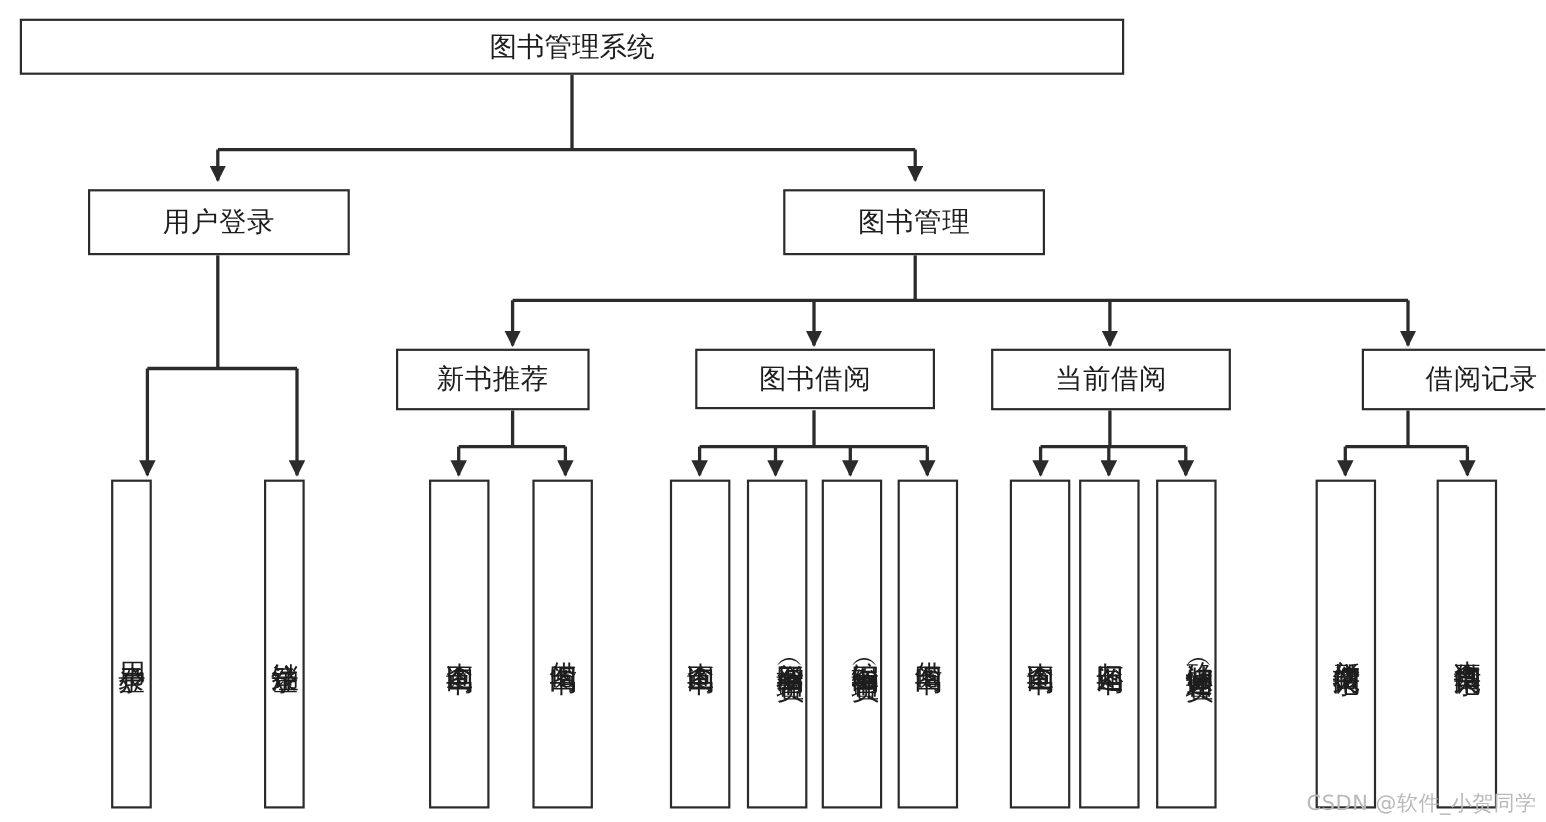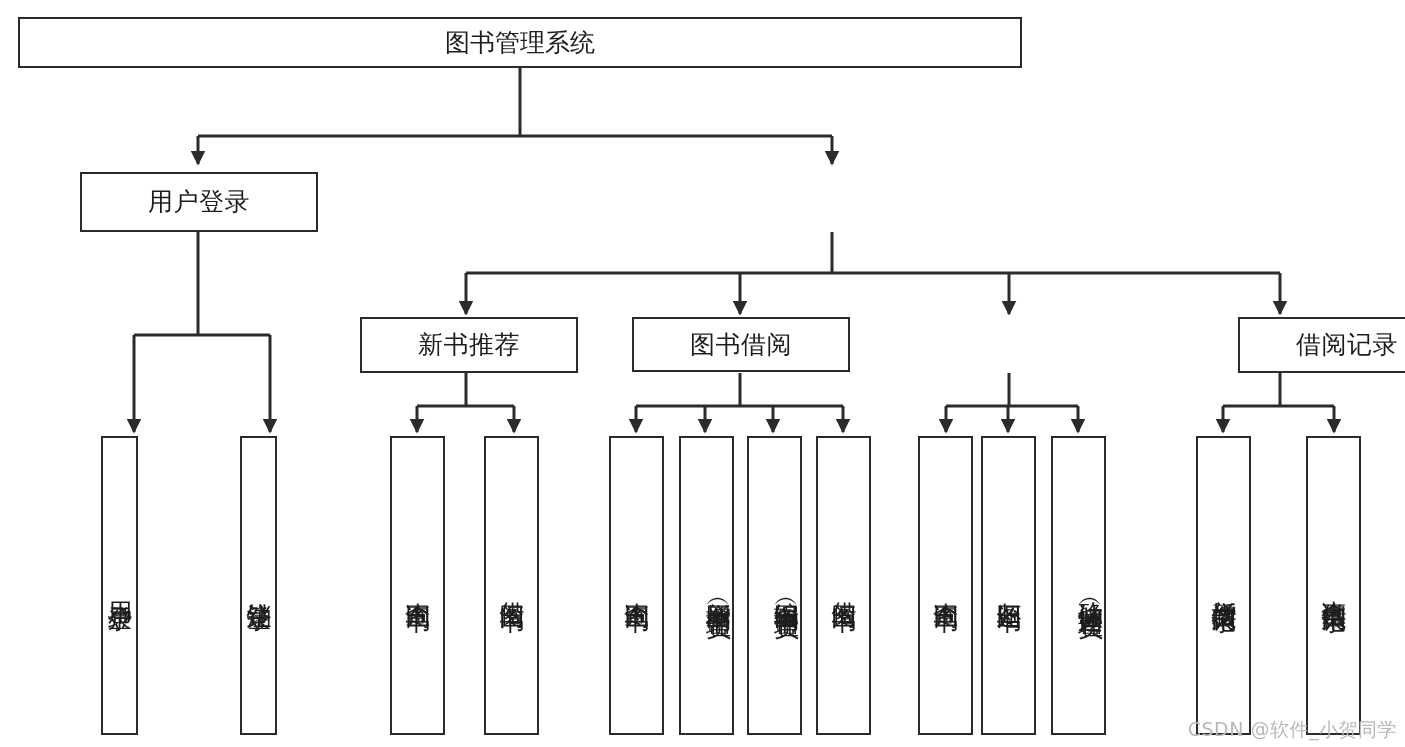--- a/index.html
+++ b/index.html
@@ -122,26 +122,32 @@
     </g>
   </svg>
 
   <div class="node node-root" style="left:18px; top:17px; width:1004px; height:51px;">
     <span>图书管理系统</span>
   </div>
 
   <div class="node node-h" style="left:80px; top:172px; width:238px; height:60px;">
     <span>用户登录</span>
   </div>
+  <div class="node node-h" style="left:712px; top:172px; width:238px; height:60px;">
+    <span>图书管理</span>
+  </div>
 
-  <div class="node node-h" style="left:360px; top:317px; width:218px; height:56px;">
+  <div class="node node-h" style="left:360px; top:317px; width:176px; height:56px;">
     <span>新书推荐</span>
   </div>
   <div class="node node-h" style="left:632px; top:317px; width:218px; height:55px;">
     <span>图书借阅</span>
+  </div>
+  <div class="node node-h" style="left:901px; top:317px; width:218px; height:56px;">
+    <span>当前借阅</span>
   </div>
   <div class="node node-h" style="left:1238px; top:317px; width:218px; height:56px;">
     <span>借阅记录</span>
   </div>
 
   <div class="node node-v mid" style="left:101px; top:436px; width:37px; height:299px;">
     <span>用户登录</span>
   </div>
   <div class="node node-v mid" style="left:240px; top:436px; width:37px; height:299px;">
     <span>注销登录</span>

